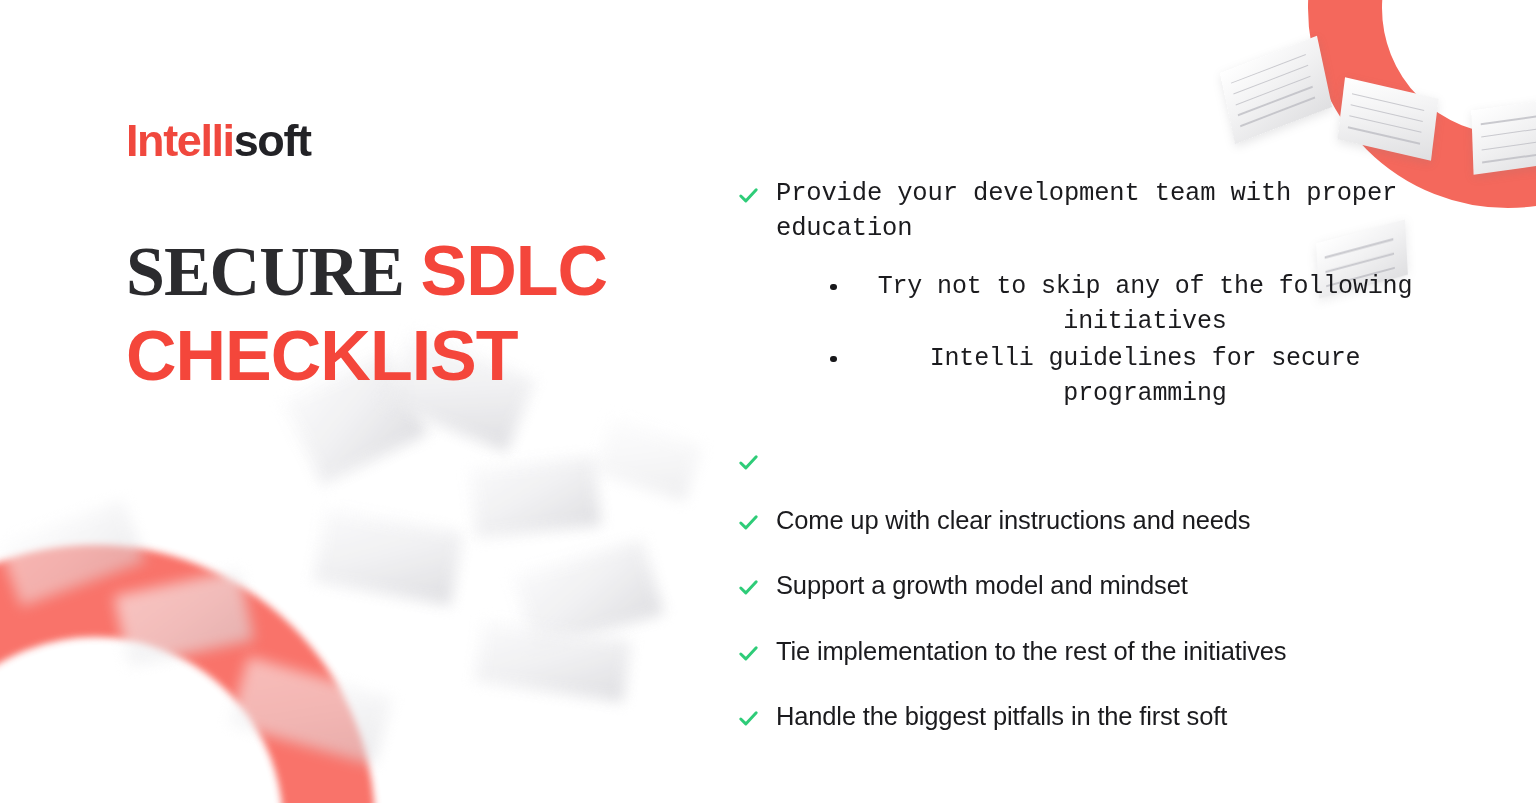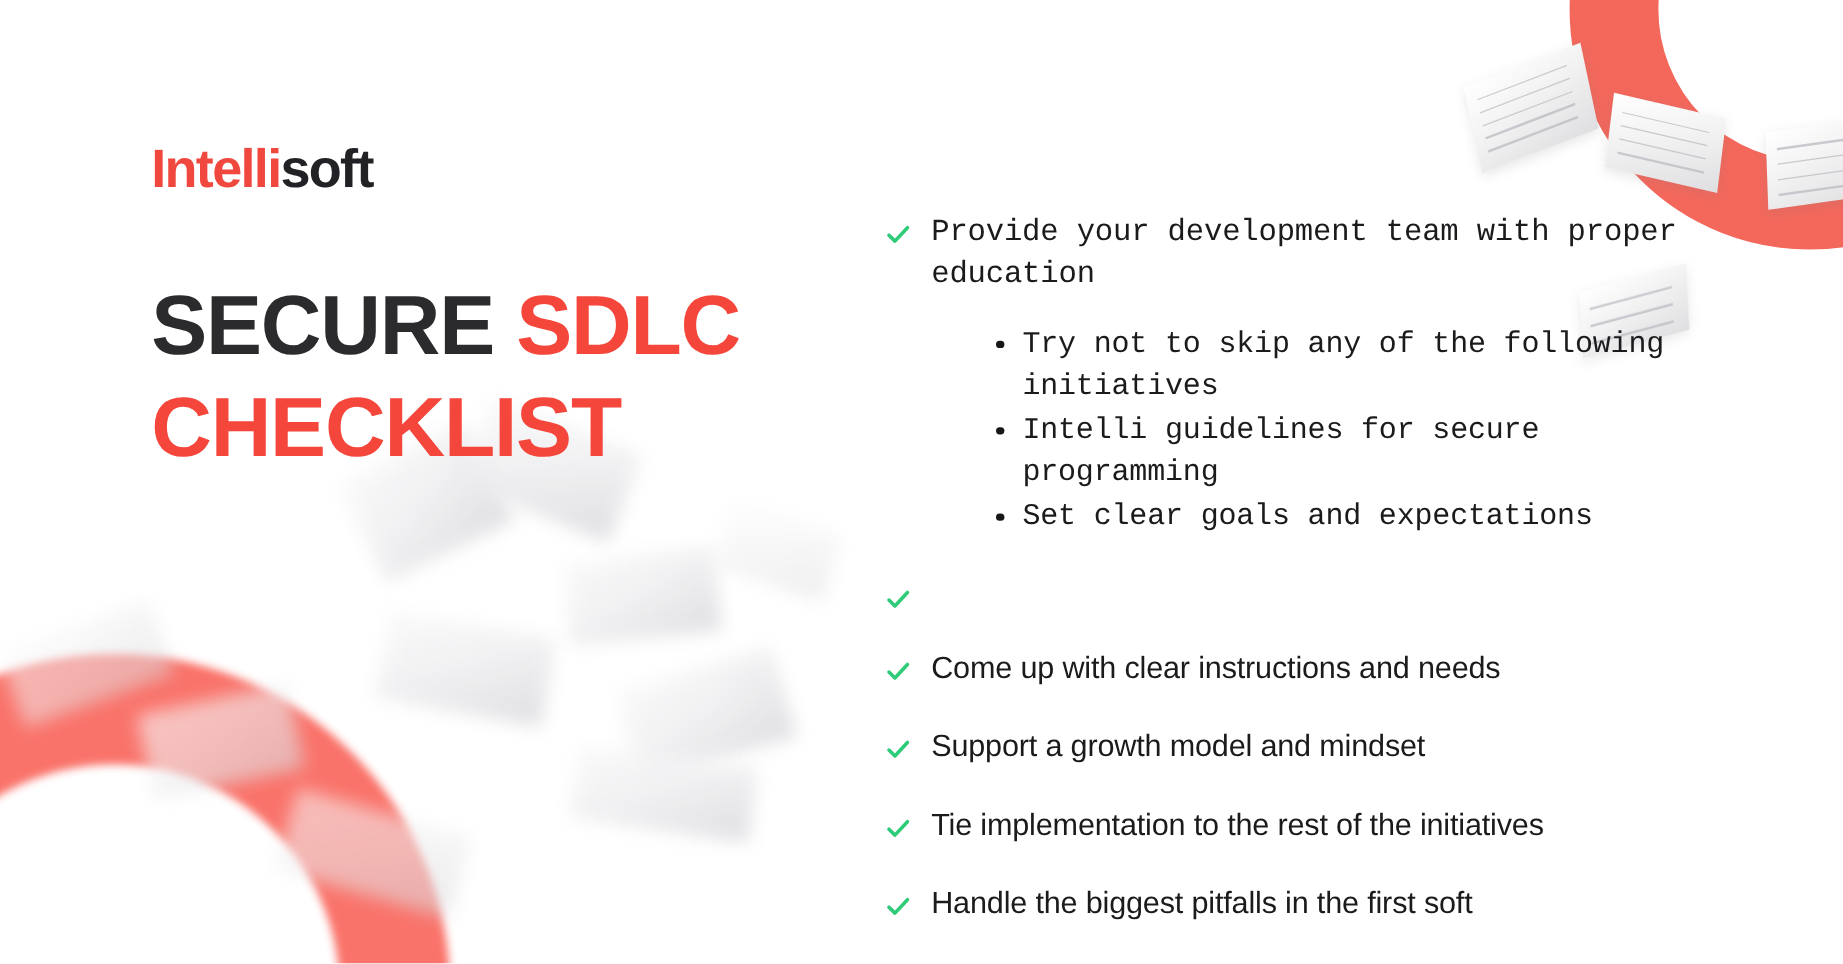--- a/index.html
+++ b/index.html
@@ -127,21 +127,21 @@
   .headline {
     position: absolute;
     left: 126px;
     top: 182px;
     width: 600px;
     font-size: 70px;
     font-weight: 800;
     line-height: 1.22;
     letter-spacing: -1px;
   }
-  .headline .hl-dark { color: #2B2B2E; }
+  .headline .hl-dark { color: #2B2B2E; font-family: Liberation Serif, serif; }
   .headline .hl-red  { color: #F4463B; text-align: right; }
 
   
   .checklist {
     position: absolute;
     left: 738px;
     top: 176px;
     width: 700px;
   }
   .check-item {
@@ -167,20 +167,21 @@
     color: #1b1b1e;
     letter-spacing: -0.15px;
     font-weight: 400;
   }
 
   
   .sub-list {
     margin: 22px 0 0 52px;
     padding: 0;
     list-style: none;
+    text-align: center;
   }
   .sub-list li {
     position: relative;
     font-size: 25px;
     line-height: 1.40;
     color: #1b1b1e;
     letter-spacing: -0.15px;
     padding-left: 24px;
     margin-bottom: 2px;
   }
@@ -263,21 +264,20 @@
         <span class="check-icon">
           <svg viewBox="0 0 24 24" aria-hidden="true">
             <path d="M3.2 12.6 L8.9 18.2 L20.8 5.4" fill="none" stroke="#2ECC78" stroke-width="3.4" stroke-linecap="round" stroke-linejoin="round"></path>
           </svg>
         </span>
         <div style="flex:1 1 auto;">
           <div class="check-text">Provide your development team with proper education</div>
           <ul class="sub-list">
             <li>Try not to skip any of the following initiatives</li>
             <li>Intelli guidelines for secure programming</li>
-            <li>Set clear goals and expectations</li>
           </ul>
         </div>
       </div>
 
       <div class="check-item">
         <span class="check-icon">
           <svg viewBox="0 0 24 24" aria-hidden="true">
             <path d="M3.2 12.6 L8.9 18.2 L20.8 5.4" fill="none" stroke="#2ECC78" stroke-width="3.4" stroke-linecap="round" stroke-linejoin="round"></path>
           </svg>
         </span>

